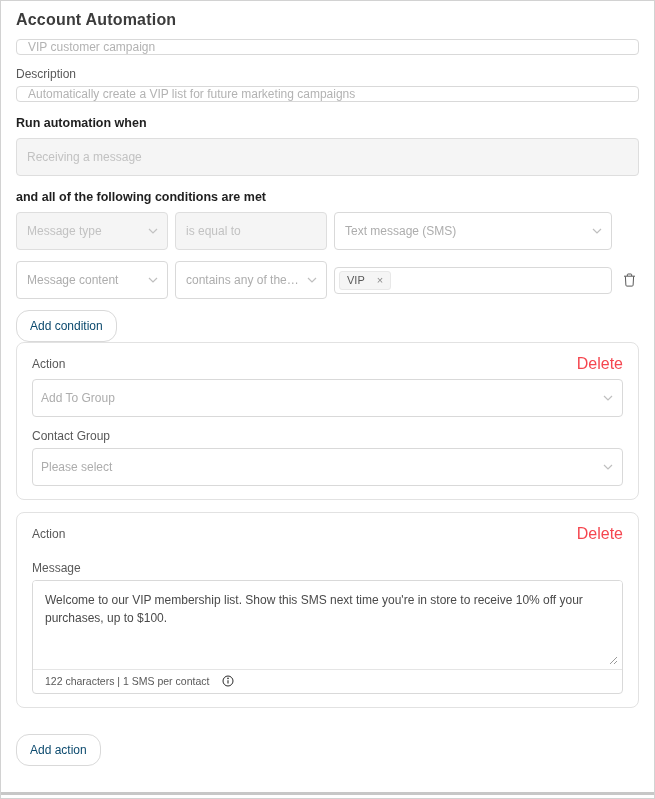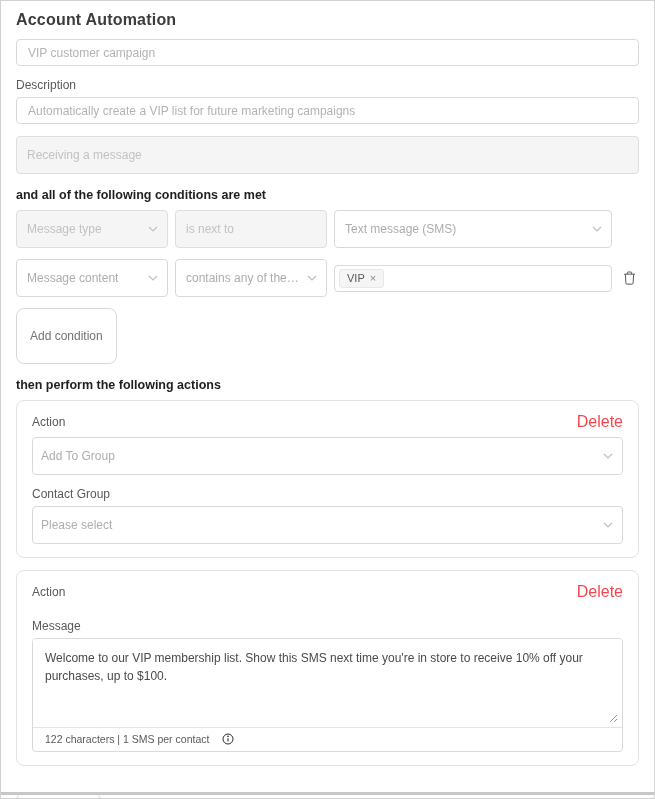--- a/index.html
+++ b/index.html
@@ -12,21 +12,21 @@
     overflow:hidden;
     color:#595959;
   }
   .page { padding:10px 15px 0; }
 
   .page-title { font-size:16px; font-weight:600; color:#3c3c3c; margin-bottom:10px; letter-spacing:.2px; }
 
   .field-label { font-size:12px; color:#595959; line-height:14px; margin-bottom:5px; }
 
   .text-input {
-    display:block; width:100%; height:27px;
+    display:block; width:100%; height:16px;
     border:1px solid #d9d9d9; border-radius:4px;
     padding:0 11px; font-size:12px; color:#b3b3b3;
     font-family:inherit; background:#fff; outline:none;
     margin-bottom:12px;
   }
 
   .section-heading { font-size:12.5px; font-weight:700; color:#1f1f1f; line-height:15px; margin:14px 0 7px; }
 
   .select, .pseudo-input {
     height:38px; border:1px solid #d9d9d9; border-radius:4px;
@@ -43,28 +43,28 @@
   .cond-row { display:flex; gap:7px; align-items:center; margin-bottom:11px; }
   .cond-field, .cond-operator { width:152px; flex:0 0 152px;justify-content:center; }
   .cond-value { flex:1; }
   .delete-cell { width:20px; flex:0 0 20px; display:flex; justify-content:center; align-items:center; }
   .trash-btn { background:none; border:none; cursor:pointer; line-height:0; padding:2px; }
 
   .tag-input { flex:1; height:27px; border:1px solid #d9d9d9; border-radius:4px; background:#fff; display:flex; align-items:center; padding:0 4px; }
   .tag {
     background:#f5f5f5; border:1px solid #e8e8e8; border-radius:3px;
     padding:2px 7px; font-size:11px; color:#595959;
-    display:inline-flex; align-items:center; gap:5px; line-height:13px;
+    display:inline-flex; align-items:center; gap:12px; line-height:13px;
   }
   .tag-x { color:#8c8c8c; font-size:11px; cursor:pointer; }
 
   .btn {
     display:inline-block; background:#fff;
-    border:1px solid #d9d9d9; border-radius:8px;
-    padding:20px 13px; font-size:12px; color:#737373;
+    border:1px solid #d9d9d9; border-radius:13px;
+    padding:8px 13px; font-size:12px; color:#0c4a6e;
     font-family:inherit; cursor:pointer;
   }
   .add-action-btn { margin:14px 0 0; }
 
   .card { border:1px solid #e2e2e2; border-radius:8px; padding:12px 15px 13px; margin-bottom:12px; }
   .card-header { display:flex; justify-content:space-between; align-items:center; margin-bottom:6px; }
   .card-label { font-size:12px; color:#595959; }
   .delete-link { font-size:16px; cursor:pointer; text-decoration:none; }
   .card .select { margin-bottom:0;padding-left:8px; }
   .card-gap { height:12px; }
@@ -90,35 +90,36 @@
 
 <div class="page">
 
   <div class="page-title">Account Automation</div>
 
   <input class="text-input" type="text" value="VIP customer campaign" style="">
 
   <div class="field-label">Description</div>
   <input class="text-input" type="text" value="Automatically create a VIP list for future marketing campaigns" style="">
 
+  <div class="section-heading">Run automation when</div>
   <div class="pseudo-input disabled trigger-input">
     <span class="sel-text">Receiving a message</span>
   </div>
 
   <div class="section-heading">and all of the following conditions are met</div>
 
   <div class="cond-row">
     <div class="select cond-field disabled">
       <span class="sel-text">Message type</span>
       <svg class="chev" width="10" height="6" viewBox="0 0 10 6">
           <path d="M1 1l4 4 4-4" fill="none" stroke="#c2c2c2" stroke-width="1.2"></path>
         </svg>
     </div>
     <div class="pseudo-input cond-operator disabled">
-      <span class="sel-text">is next to</span>
+      <span class="sel-text">is equal to</span>
     </div>
     <div class="select cond-value">
       <span class="sel-text">Text message (SMS)</span>
       <svg class="chev" width="10" height="6" viewBox="0 0 10 6">
           <path d="M1 1l4 4 4-4" fill="none" stroke="#bfbfbf" stroke-width="1.2"></path>
         </svg>
     </div>
     <div class="delete-cell"></div>
   </div>
 
@@ -147,21 +148,20 @@
           <path d="M1 3.2h11"></path>
           <path d="M4.3 3V1.8a0.8 0.8 0 0 1 .8-.8h2.8a0.8 0.8 0 0 1 .8.8V3"></path>
           <path d="M2.4 3.4l.5 8.8a1 1 0 0 0 1 .9h5.2a1 1 0 0 0 1-.9l.5-8.8"></path>
         </svg>
       </button>
     </div>
   </div>
 
   <button class="btn">Add condition</button>
 
-  <div class="section-heading">then perform the following actions</div>
 
   <div class="card">
     <div class="card-header">
       <span class="card-label">Action</span>
       <a class="delete-link" style="color: rgb(245, 70, 79);">Delete</a>
     </div>
     <div class="select">
       <span class="sel-text">Add To Group</span>
       <svg class="chev" width="10" height="6" viewBox="0 0 10 6">
           <path d="M1 1l4 4 4-4" fill="none" stroke="#bfbfbf" stroke-width="1.2"></path>

